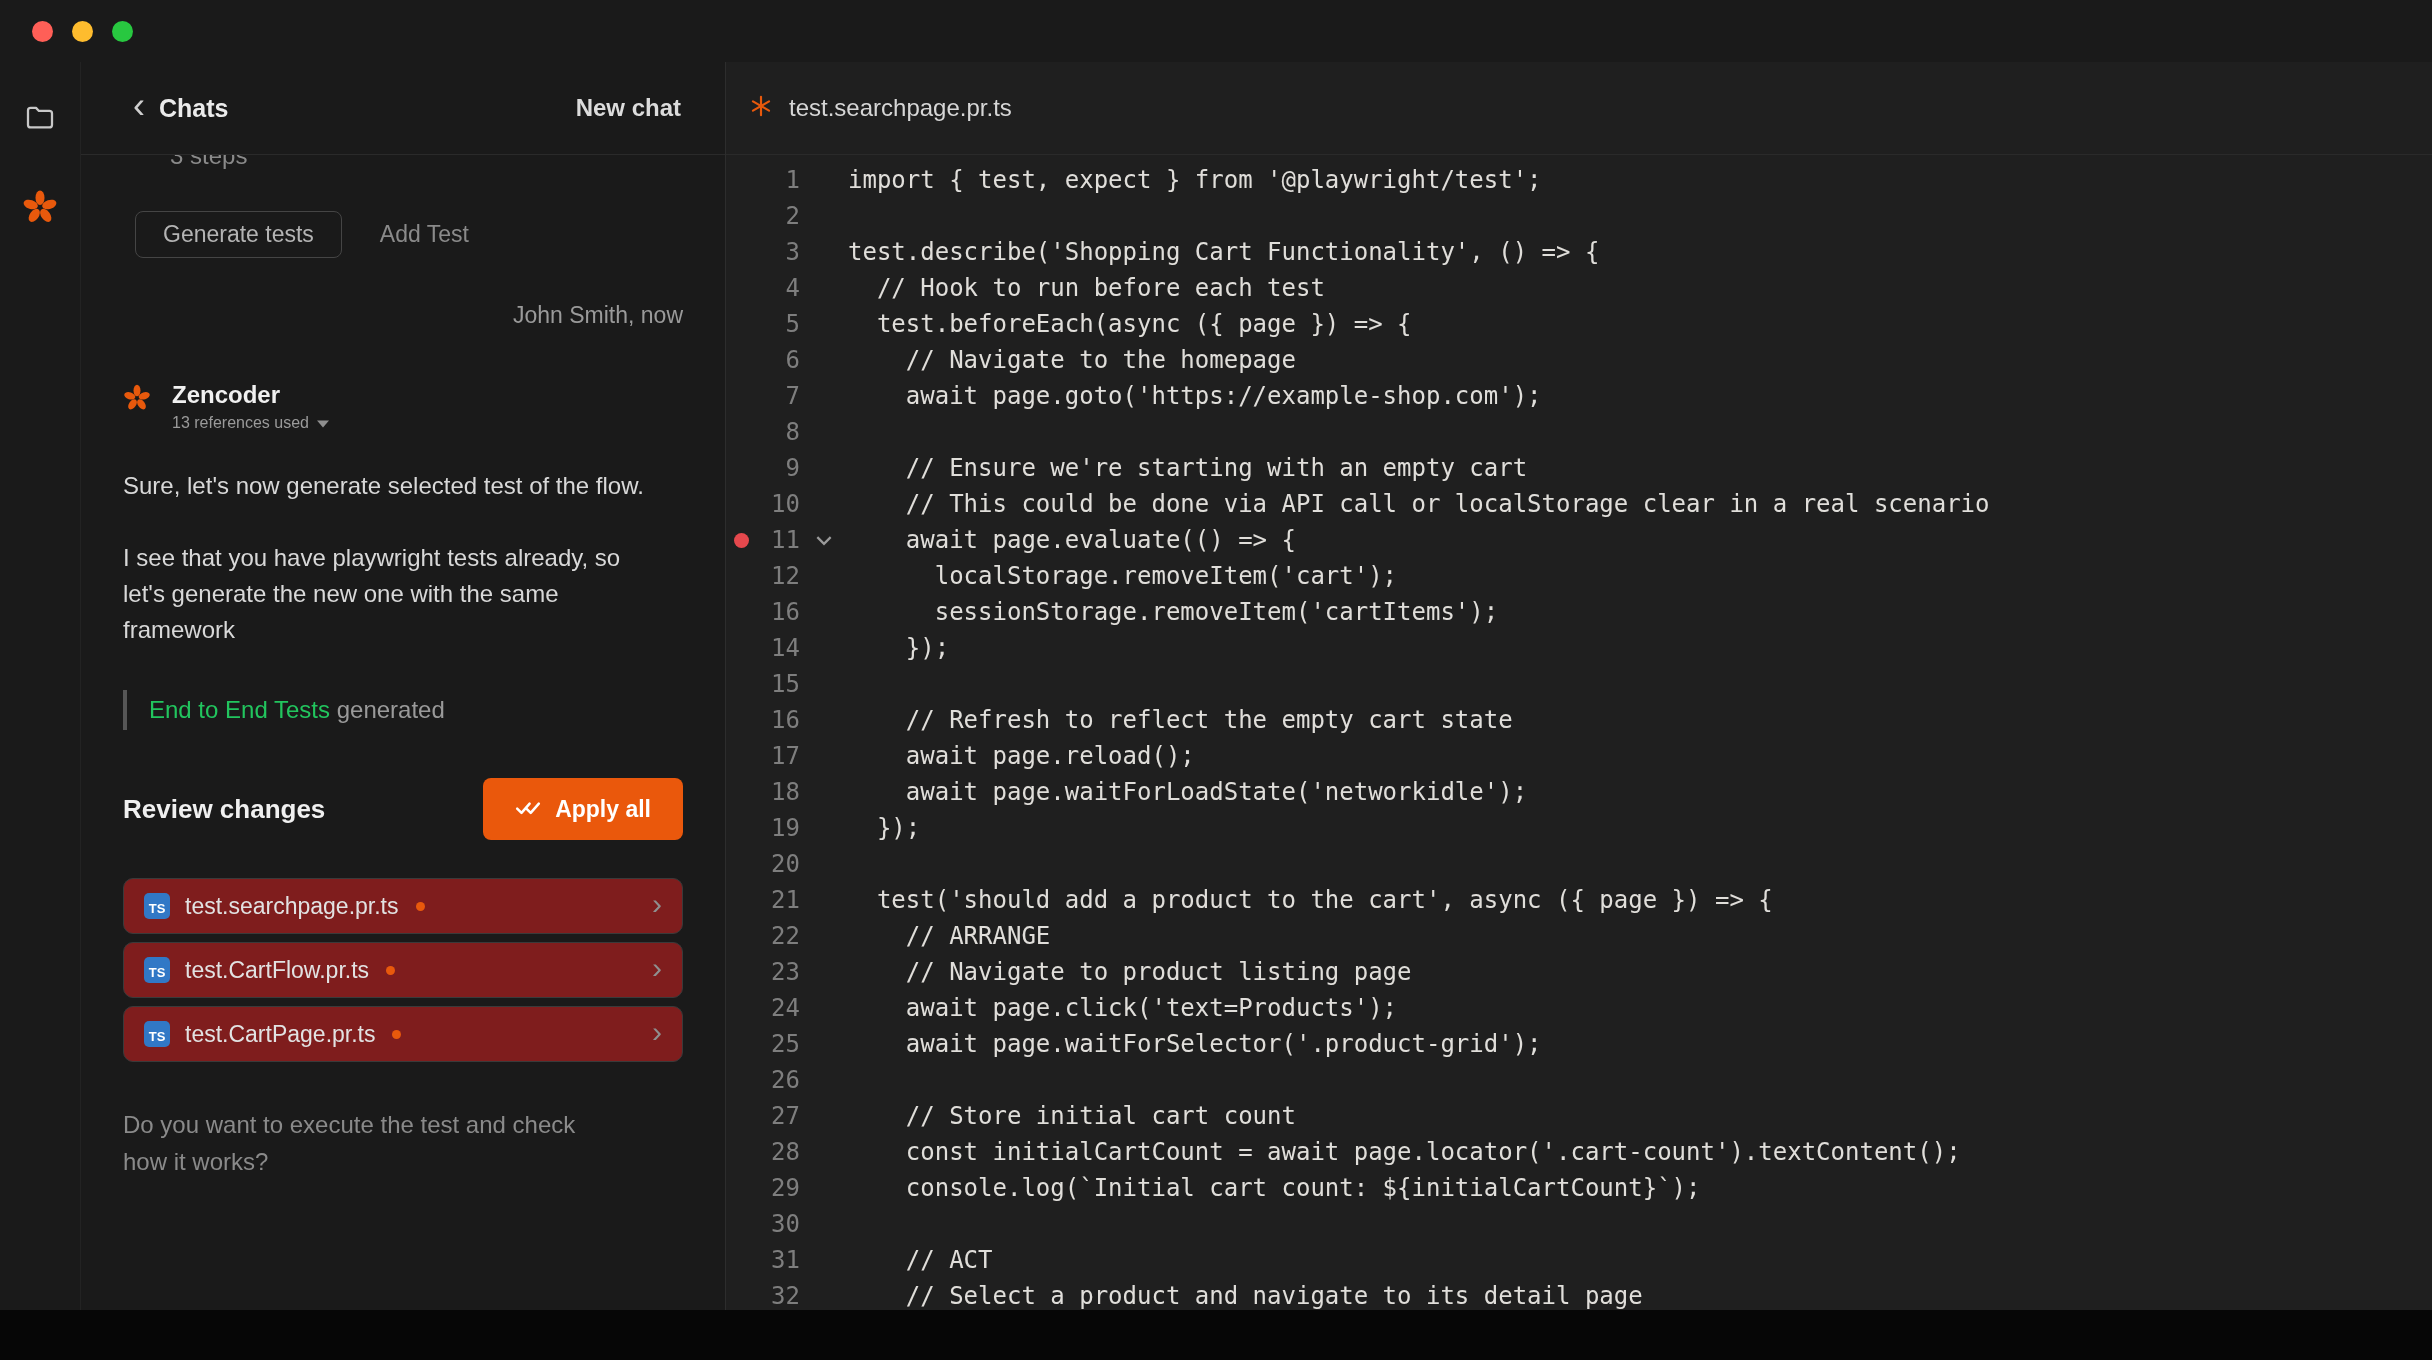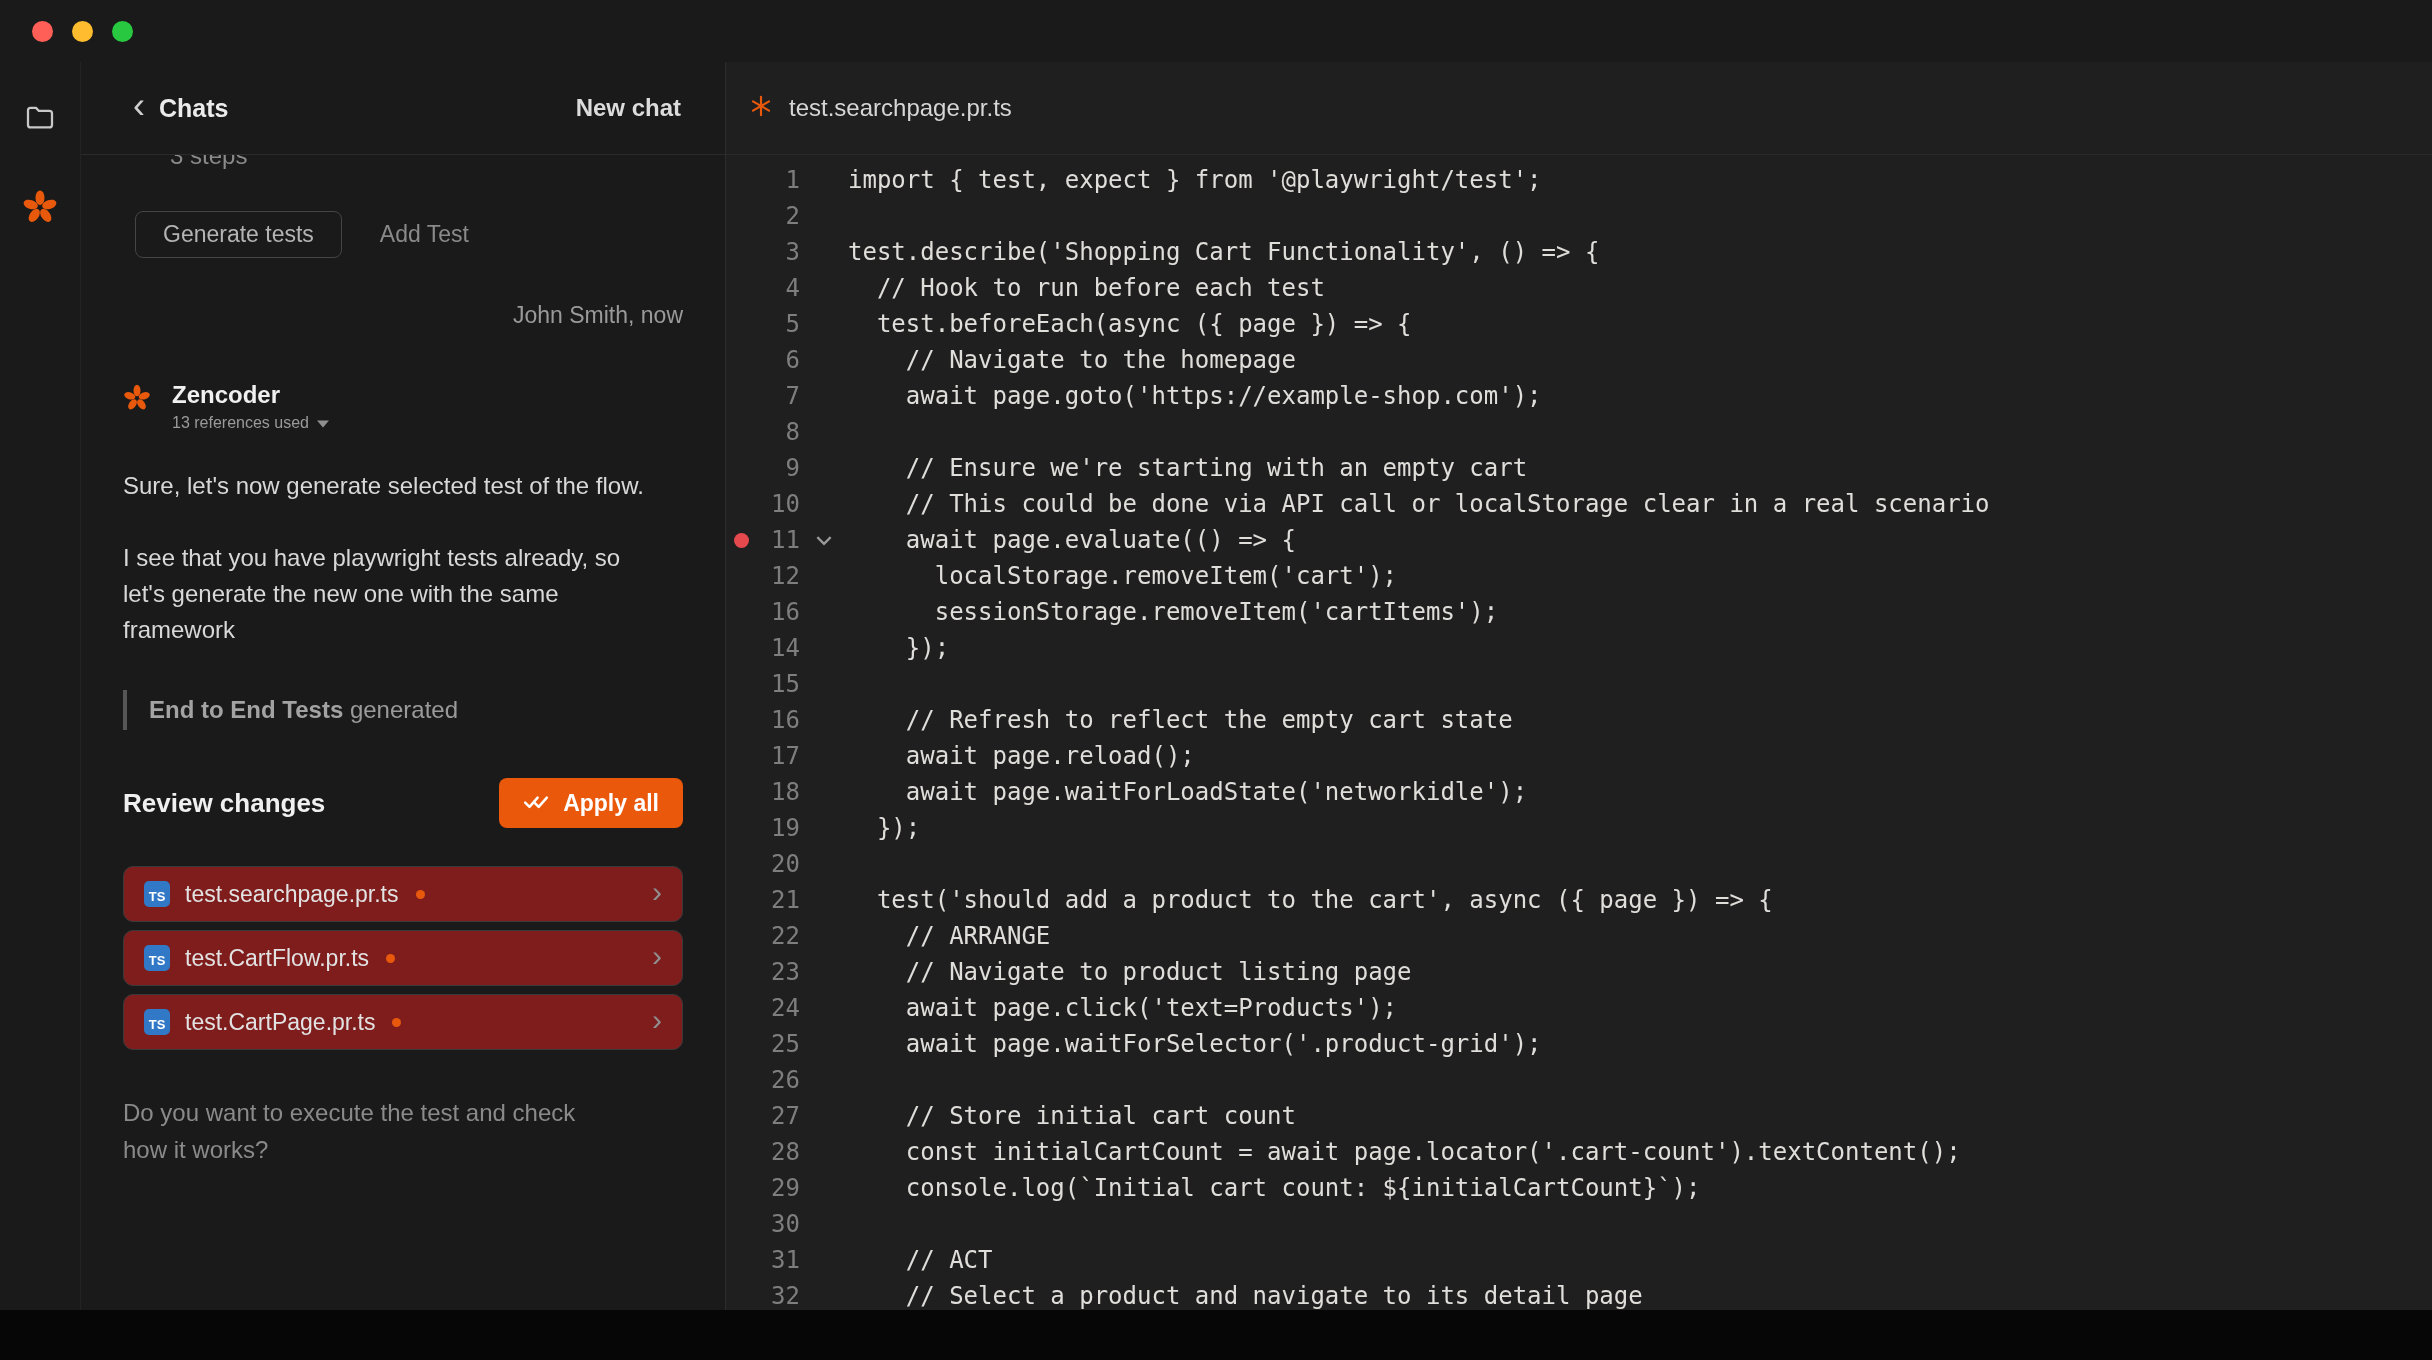--- a/index.html
+++ b/index.html
@@ -51,26 +51,26 @@
   .assistant-head { margin-top:52px; display:flex; gap:21px; }
   .a-col { display:flex; flex-direction:column; }
   .a-name { font-size:24px; font-weight:700; color:#F0F0F0; }
   .a-refs { margin-top:5px; font-size:16px; color:#9A9A9A; display:flex; align-items:center; gap:8px; cursor:pointer; }
 
   .para { font-size:24px; color:#D8D8D8; line-height:36px; max-width:530px; }
   .para.p1 { margin-top:36px; }
   .para.p2 { margin-top:36px; }
 
   .quote { margin-top:42px; border-left:4px solid #565656; padding-left:22px; font-size:24px; line-height:40px; }
-  .quote b { color:#a3a3a3; font-weight:700;margin-top:28px; }
+  .quote b { color:#22c55e; font-weight:400;margin-top:28px; }
   .quote span { color:#9A9A9A; }
 
   .review-row { margin-top:48px; display:flex; align-items:center; justify-content:space-between; }
   .review-title { font-size:26px; font-weight:700; color:#F0F0F0; }
-  .apply-btn { display:flex; align-items:center; gap:14px; height:50px; padding:0 24px; background:#EA580C; border:none;
+  .apply-btn { display:flex; align-items:center; gap:14px; height:62px; padding:0 32px; background:#EA580C; border:none;
                border-radius:8px; color:#FFFFFF; font-size:23px; font-weight:600; font-family:inherit; cursor:pointer; }
 
   .file-list { margin-top:38px; display:flex; flex-direction:column; gap:8px; }
   .file-row { height:56px; border:1px solid #3A3A3A; border-radius:10px; background:#7f1d1d;
               display:flex; align-items:center; padding:0 20px; gap:15px; cursor:pointer; }
   .ts-icon { width:26px; height:26px; border-radius:5px; background:#3178C6; color:#FFFFFF; font-size:13px; font-weight:700;
              display:flex; align-items:flex-end; justify-content:center; padding-bottom:3px; flex:none; }
   .file-name { font-size:23px; color:#E2E2E2; }
   .mod-dot { width:9px; height:9px; border-radius:50%; background:#E8590C; margin-left:2px; flex:none; }
   .row-chevron { margin-left:auto; color:#8F8F8F; font-size:30px; line-height:1; margin-top:-4px; }

